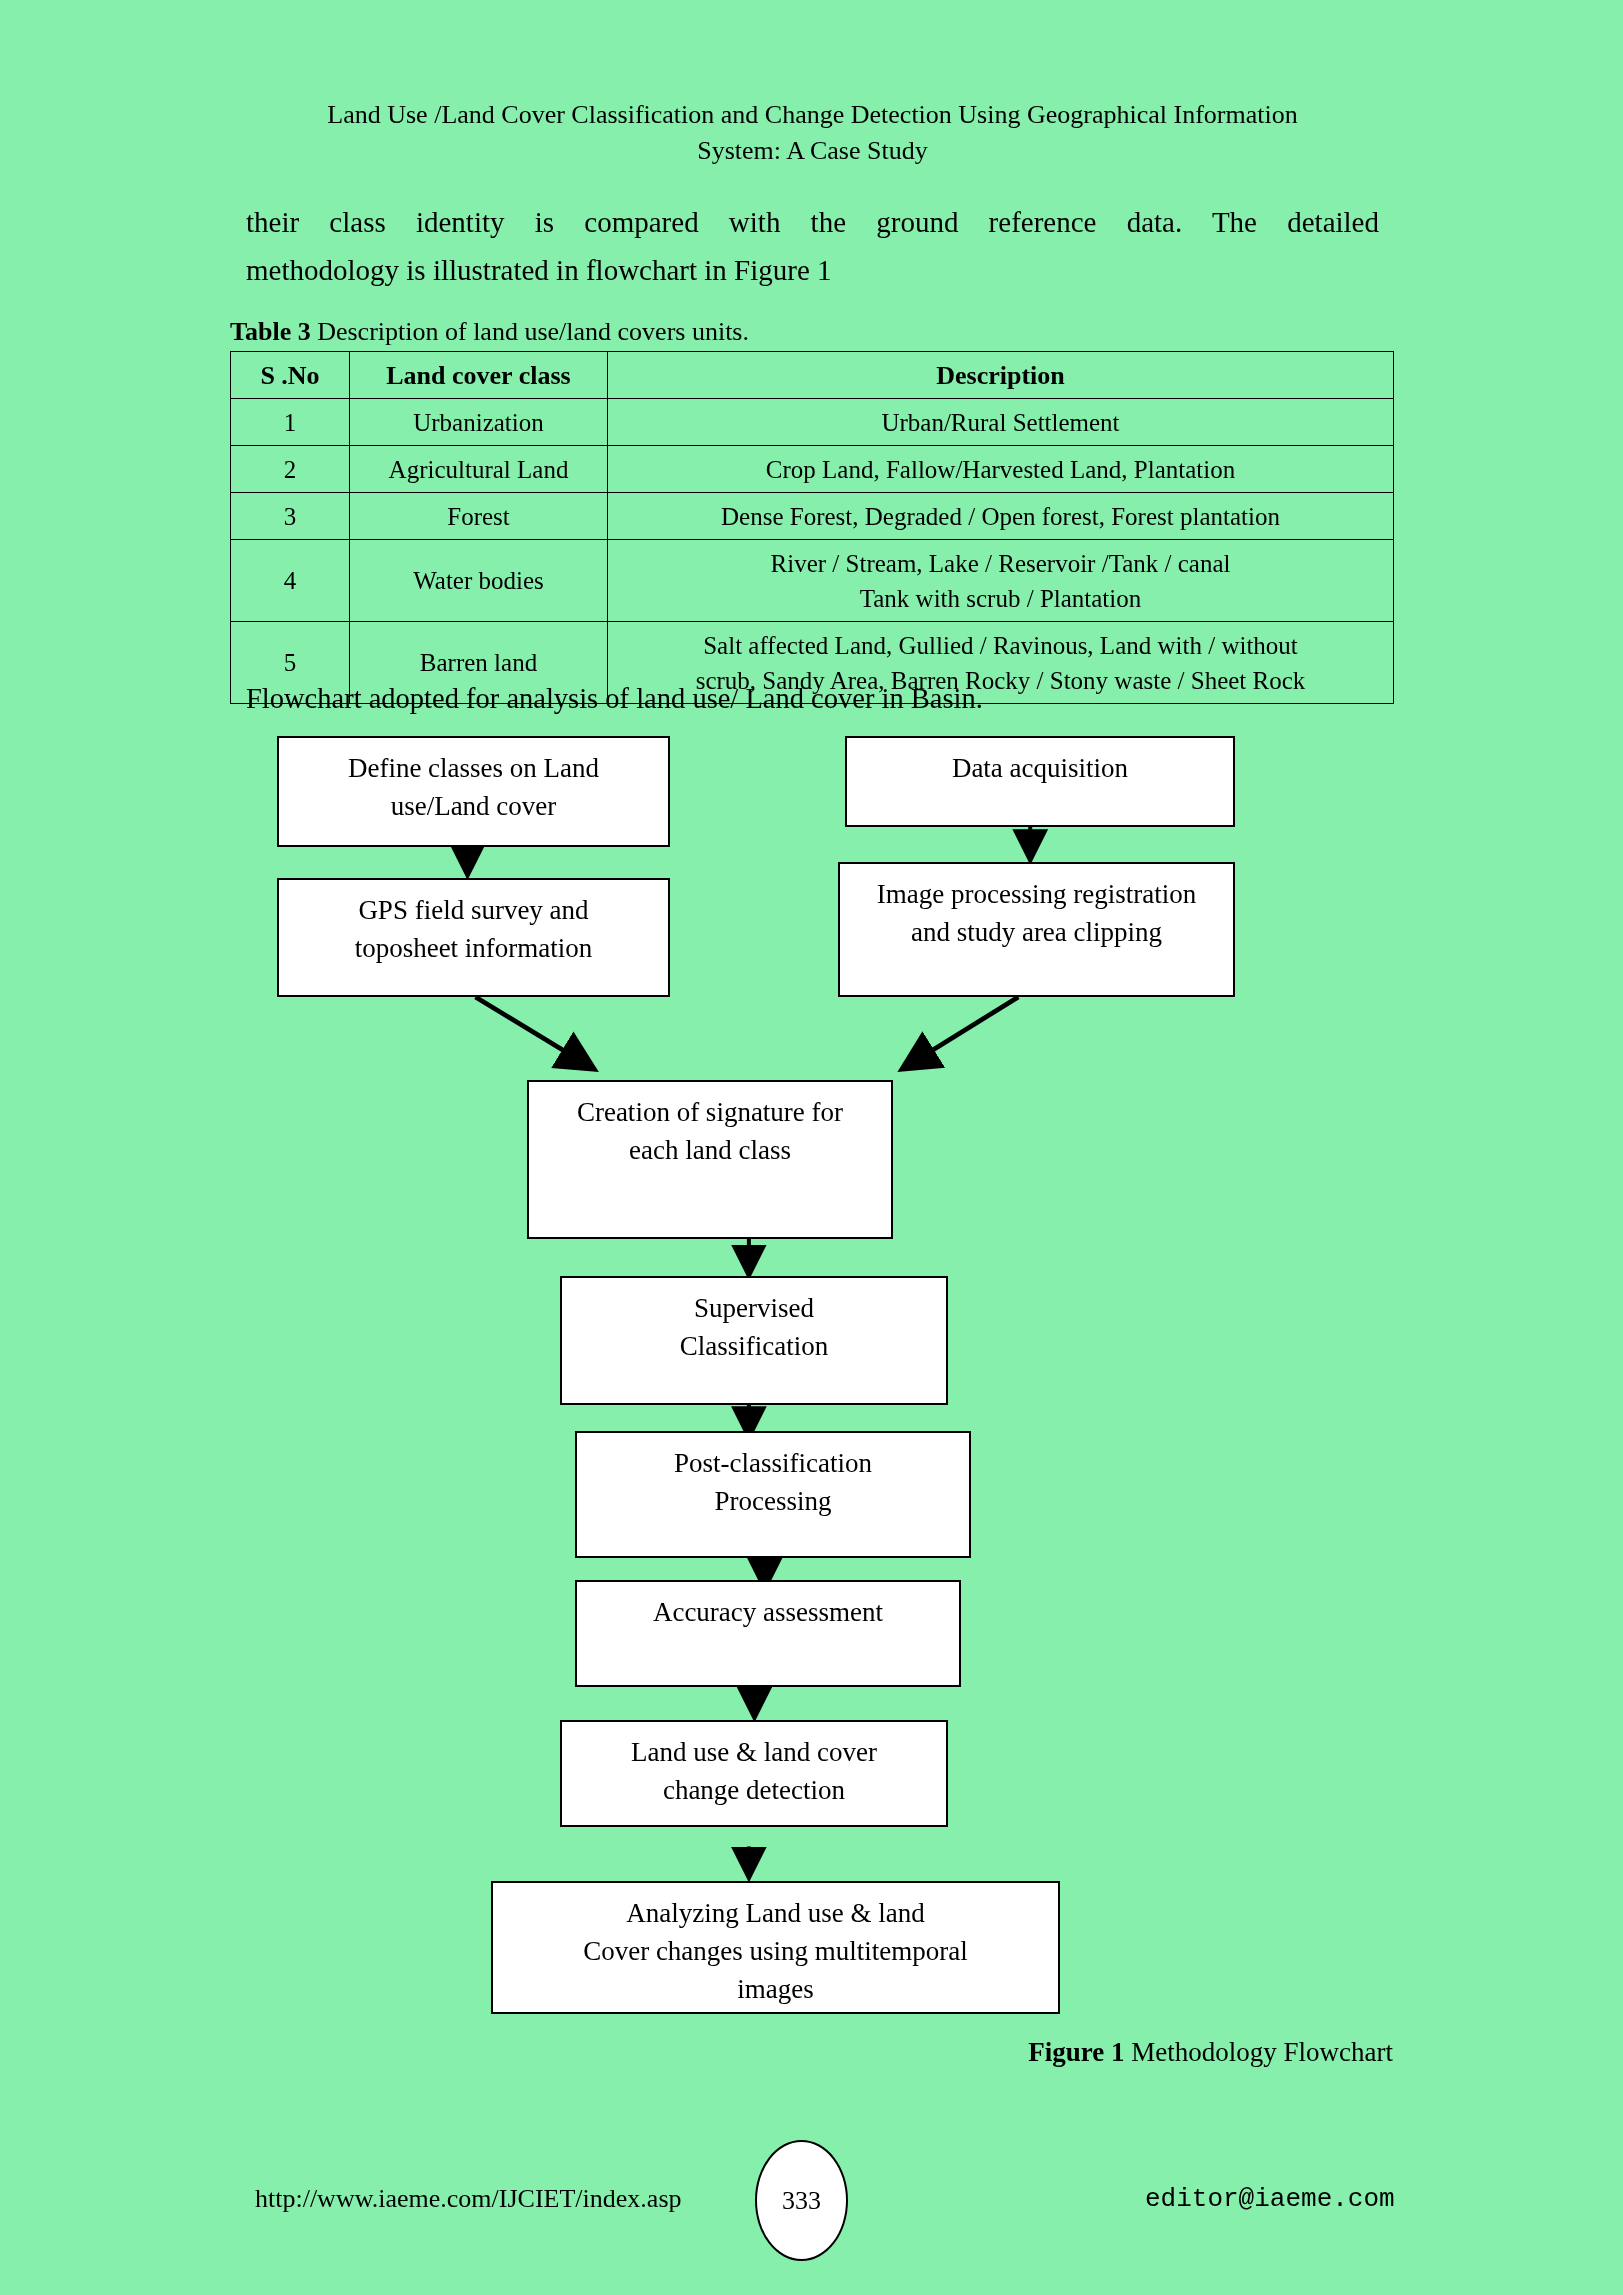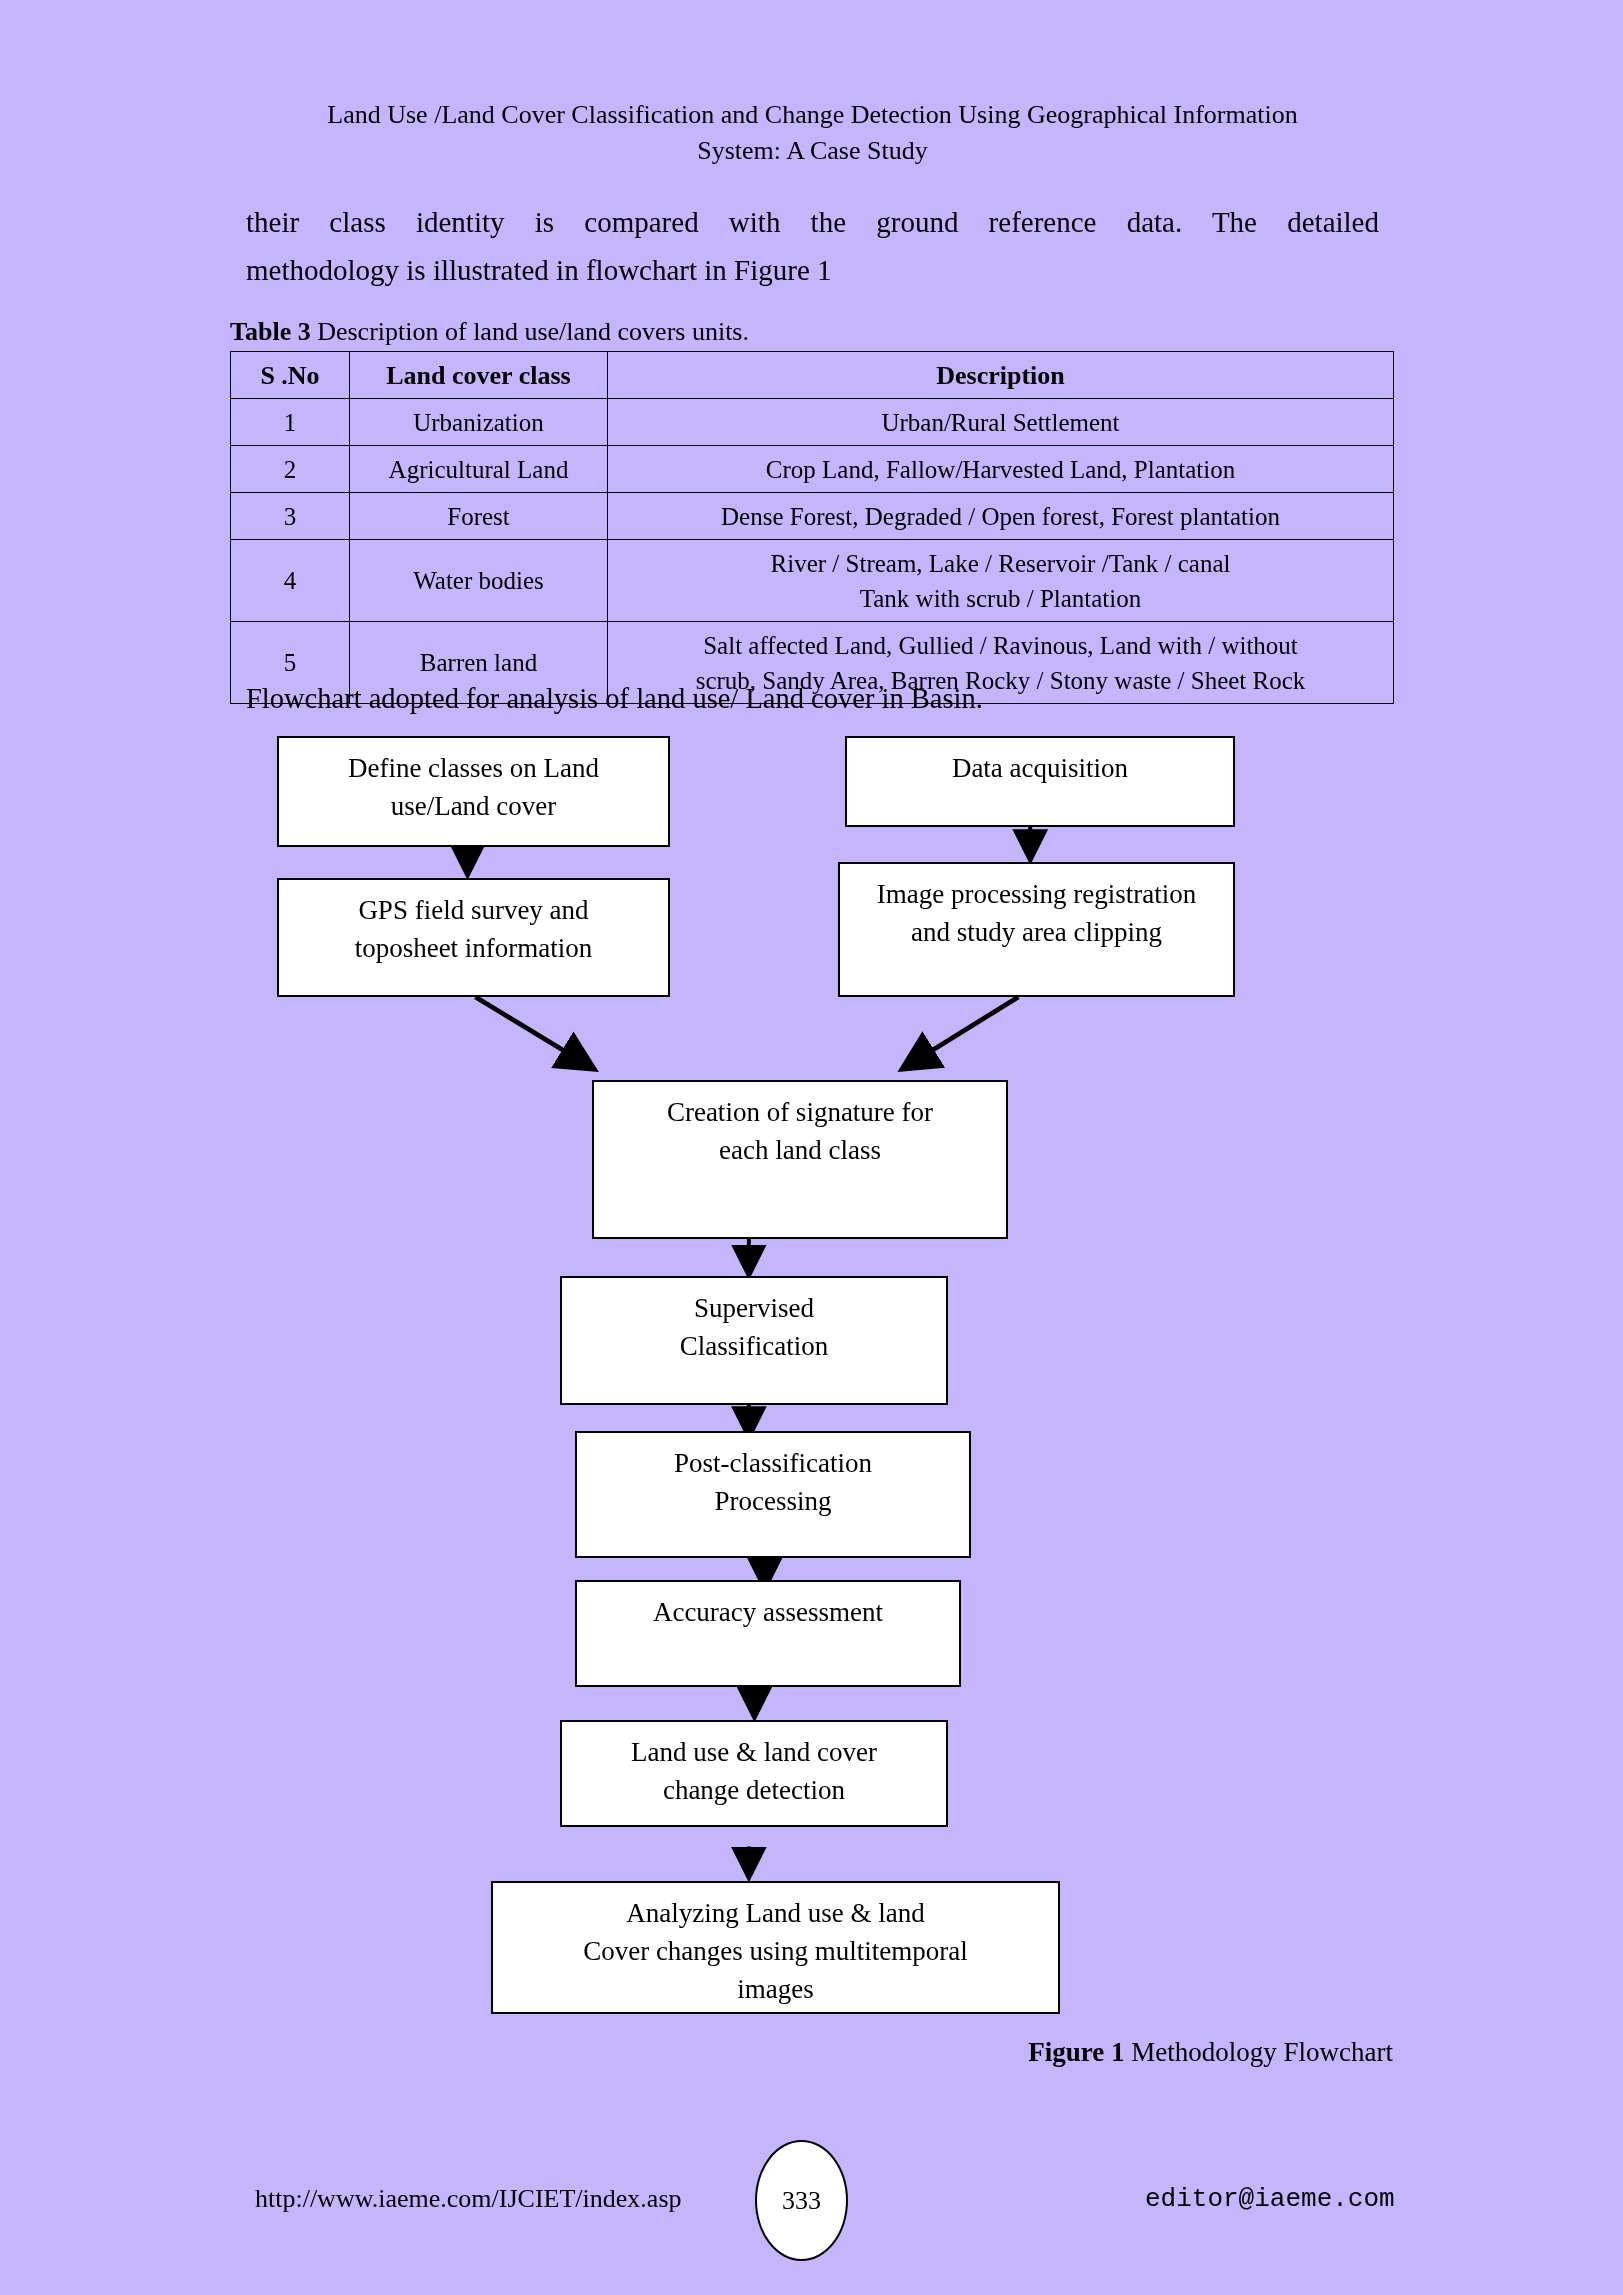--- a/index.html
+++ b/index.html
@@ -8,21 +8,21 @@
     background: #ffffff;
   }
   body {
     font-family: "Liberation Serif", "DejaVu Serif", serif;
     color: #000000;
   }
   #page {
     position: relative;
     width: 1623px;
     height: 2295px;
-    background: #c4b5fd;
+    background: #86efac;
     overflow: hidden;
   }
 
   
   .runhead {
     position: absolute;
     left: 246px;
     top: 97px;
     width: 1133px;
     text-align: center;
@@ -269,21 +269,21 @@
     </div>
   </div>
 
   <div class="fbox" style="left:838px; top:862px; width:397px; height:135px;">
     <div>
       <div>Image processing registration</div>
       <div>and study area clipping</div>
     </div>
   </div>
 
-  <div class="fbox" style="left:592px; top:1080px; width:416px; height:159px;">
+  <div class="fbox" style="left:527px; top:1080px; width:366px; height:159px;">
     <div>
       <div>Creation of signature for</div>
       <div>each land class</div>
     </div>
   </div>
 
   <div class="fbox" style="left:560px; top:1276px; width:388px; height:129px;">
     <div>
       <div>Supervised</div>
       <div>Classification</div>

